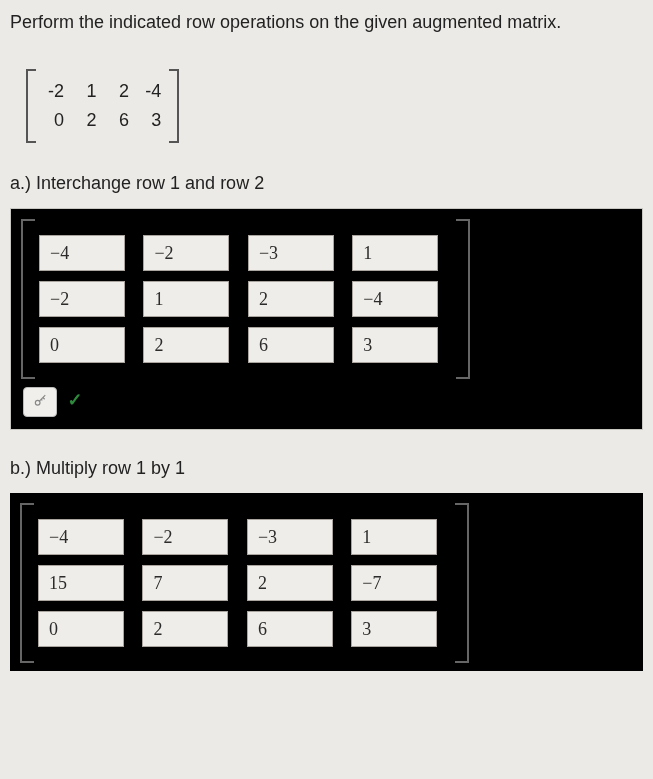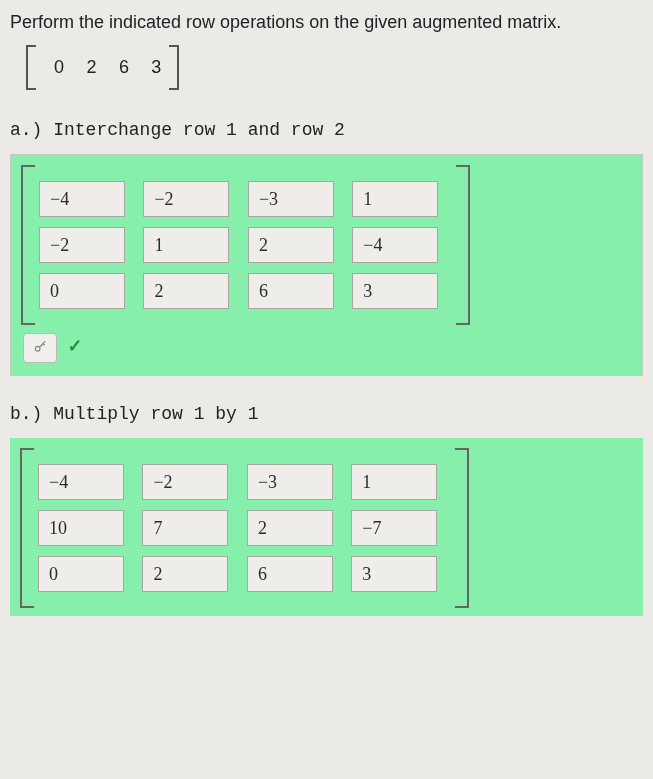--- a/index.html
+++ b/index.html
@@ -7,21 +7,21 @@
       font-family: Arial, Helvetica, sans-serif;
       background: #eceae6;
       width: 653px;
       height: 779px;
       padding: 12px 10px;
       color: #2b2b2b;
       overflow: hidden;
     }
     .instruction {
       font-size: 18px;
-      margin-bottom: 8px;
+      margin-bottom: 32px;
       color: #222;
     }
     .given-matrix {
       display: inline-block;
       position: relative;
       padding: 8px 14px;
       margin: 4px 0 24px 16px;
     }
     .given-matrix .lbracket,
     .given-matrix .rbracket {
@@ -40,27 +40,26 @@
       width: 28px;
       text-align: right;
       font-size: 18px;
       padding-right: 4px;
       color: #222;
     }
     .part-label {
       font-size: 18px;
       margin: 6px 0 14px 0;
       color: #222;
-      font-family: Liberation Mono, monospace;
     }
     .answer-wrap {
       border: 1px solid #c9c7c2;
       padding: 14px 12px 12px 12px;
       margin-bottom: 28px;
-      background: #86efac;
+      background: #000000;
     }
     .answer-wrap.noborder {
       border: none;
       padding-left: 12px;
     }
     .answer-matrix {
       position: relative;
       display: inline-block;
       padding: 2px 16px;
     }
@@ -118,20 +117,26 @@
 </head>
 <body>
 
 
 
 <div class="instruction">Perform the indicated row operations on the given augmented matrix.</div>
 
 <div class="given-matrix">
   <div class="lbracket"></div>
   <div class="given-row">
+    <span class="given-cell">-2</span>
+    <span class="given-cell">1</span>
+    <span class="given-cell">2</span>
+    <span class="given-cell">-4</span>
+  </div>
+  <div class="given-row">
     <span class="given-cell">0</span>
     <span class="given-cell">2</span>
     <span class="given-cell">6</span>
     <span class="given-cell">3</span>
   </div>
   <div class="rbracket"></div>
 </div>
 
 <div class="part-label">a.) Interchange row 1 and row 2</div>
 
@@ -176,21 +181,21 @@
 <div class="answer-wrap noborder">
   <div class="answer-matrix">
     <div class="lbracket2"></div>
     <div class="ans-row">
       <span class="ans-cell">−4</span>
       <span class="ans-cell">−2</span>
       <span class="ans-cell">−3</span>
       <span class="ans-cell">1</span>
     </div>
     <div class="ans-row">
-      <span class="ans-cell">10</span>
+      <span class="ans-cell">15</span>
       <span class="ans-cell">7</span>
       <span class="ans-cell">2</span>
       <span class="ans-cell">−7</span>
     </div>
     <div class="ans-row">
       <span class="ans-cell">0</span>
       <span class="ans-cell">2</span>
       <span class="ans-cell">6</span>
       <span class="ans-cell">3</span>
     </div>

